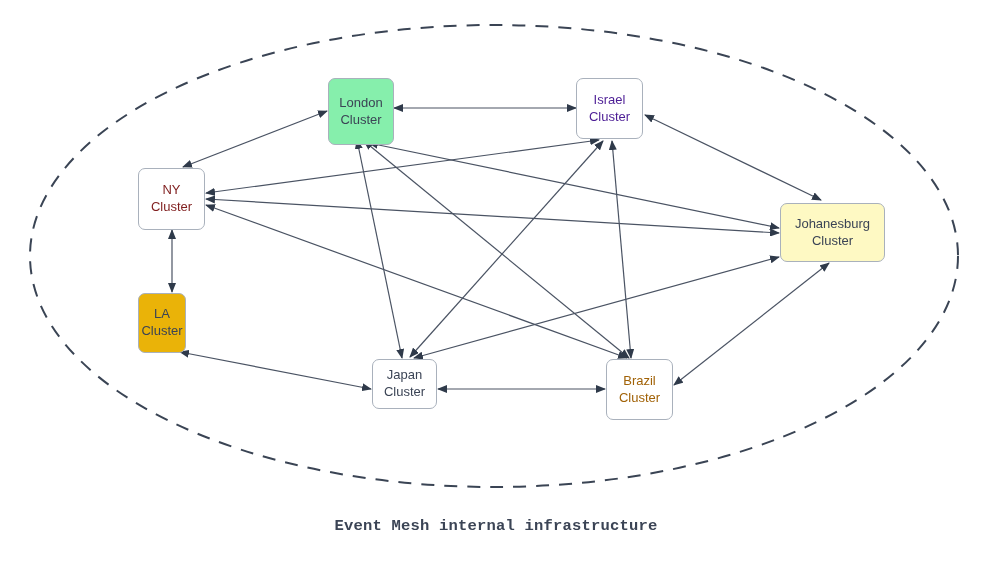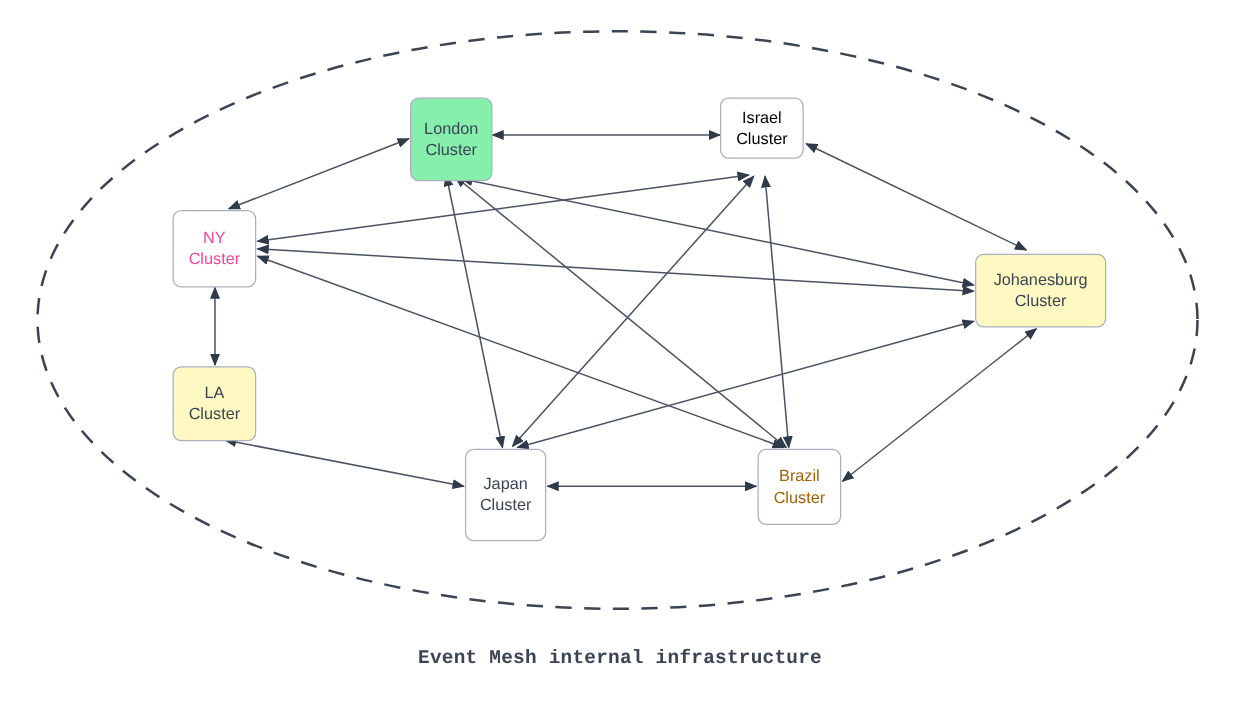--- a/index.html
+++ b/index.html
@@ -67,27 +67,27 @@
         <line x1="612" y1="141" x2="631" y2="358" stroke="#4a5363" stroke-width="1.2" marker-end="url(#arrow)" marker-start="url(#arrow)"></line>
         <line x1="645" y1="115" x2="821" y2="200" stroke="#4a5363" stroke-width="1.2" marker-end="url(#arrow)" marker-start="url(#arrow)"></line>
         <line x1="206" y1="199" x2="779" y2="233" stroke="#4a5363" stroke-width="1.2" marker-end="url(#arrow)" marker-start="url(#arrow)"></line>
         <line x1="206" y1="205" x2="627" y2="358" stroke="#4a5363" stroke-width="1.2" marker-end="url(#arrow)" marker-start="url(#arrow)"></line>
         <line x1="414" y1="358" x2="779" y2="257" stroke="#4a5363" stroke-width="1.2" marker-end="url(#arrow)" marker-start="url(#arrow)"></line>
       </g>
   </svg>
   <div id="node-layer">
       <div class="node" style="left: 328px; top: 78px; width: 66px; height: 67px; background: #86efac; border-color: rgb(169, 177, 188); color: rgb(59, 68, 85);">London
 Cluster</div>
-      <div class="node" style="left: 576px; top: 78px; width: 67px; height: 49px; background: rgb(255, 255, 255); border-color: rgb(169, 177, 188); color: #000000; text-align: center;">Israel
+      <div class="node" style="left: 576px; top: 78px; width: 67px; height: 61px; background: rgb(255, 255, 255); border-color: rgb(169, 177, 188); color: #4c1d95; text-align: center;">Israel
 Cluster</div>
-      <div class="node" style="left: 138px; top: 168px; width: 67px; height: 62px; background: rgb(255, 255, 255); border-color: rgb(169, 177, 188); color: #ec4899;">NY
+      <div class="node" style="left: 138px; top: 168px; width: 67px; height: 62px; background: rgb(255, 255, 255); border-color: rgb(169, 177, 188); color: #7f1d1d;">NY
 Cluster</div>
-      <div class="node" style="left: 138px; top: 293px; width: 67px; height: 60px; background: #fef9c3; border-color: rgb(169, 177, 188); color: rgb(59, 68, 85);">LA
+      <div class="node" style="left: 138px; top: 293px; width: 48px; height: 60px; background: #eab308; border-color: rgb(169, 177, 188); color: rgb(59, 68, 85);">LA
 Cluster</div>
-      <div class="node" style="left: 372px; top: 359px; width: 65px; height: 74px; background: rgb(255, 255, 255); border-color: rgb(169, 177, 188); color: rgb(59, 68, 85);">Japan
+      <div class="node" style="left: 372px; top: 359px; width: 65px; height: 50px; background: rgb(255, 255, 255); border-color: rgb(169, 177, 188); color: rgb(59, 68, 85);">Japan
 Cluster</div>
       <div class="node" style="left: 606px; top: 359px; width: 67px; height: 61px; background: rgb(255, 255, 255); border-color: rgb(169, 177, 188); color: #a16207;">Brazil
 Cluster</div>
       <div class="node" style="left: 780px; top: 203px; width: 105px; height: 59px; background: #fef9c3; border-color: rgb(169, 177, 188); color: rgb(59, 68, 85);">Johanesburg
 Cluster</div>
     </div>
   <div id="diagram-title">Event Mesh internal infrastructure</div>
 </div>
 
 </body></html>

